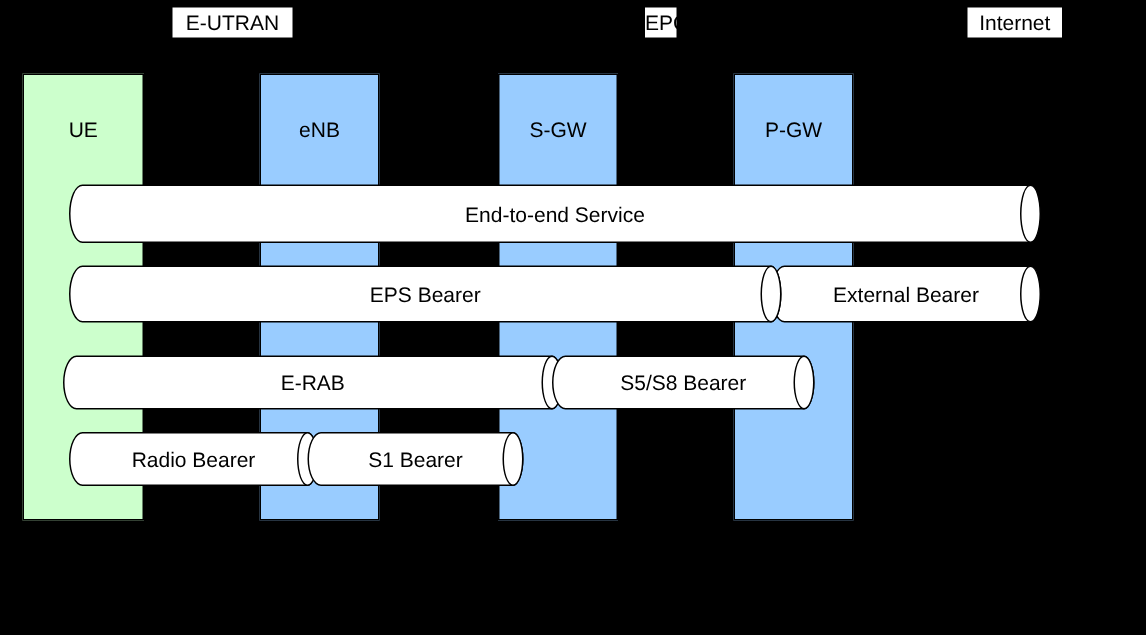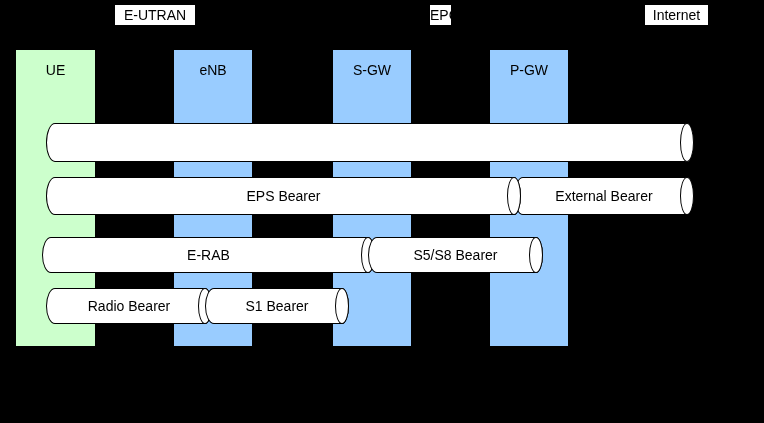--- a/index.html
+++ b/index.html
@@ -30,21 +30,21 @@
   .node {
     position: absolute;
     top: 49px;
     height: 298px;
     border: 1px solid #000;
     font-size: 14px;
     text-align: center;
   }
   .node .node-label {
     display: block;
-    margin-top: 12px;
+    margin-top: 28px;
   }
   .node-ue   { left: 15px;  width: 81px; background: #ccffcc; }
   .node-enb  { left: 173px; width: 80px; background: #99ccff; }
   .node-sgw  { left: 332px; width: 80px; background: #99ccff; }
   .node-pgw  { left: 489px; width: 80px; background: #99ccff; }
   .node-peer { left: 649px; width: 79px; background: #ffcc99; }
   .node-peer .node-label { width: 46px; margin: 12px auto 0; line-height: 18px; }
   .pipe {
     position: absolute;
     background: #fff;
@@ -95,20 +95,21 @@
     <span class="node-label">eNB</span>
   </div>
   <div class="node node-sgw">
     <span class="node-label">S-GW</span>
   </div>
   <div class="node node-pgw">
     <span class="node-label">P-GW</span>
   </div>
 
   <div class="pipe pipe-row1 pipe-e2e">
+    <span class="pipe-label">End-to-end Service</span>
     <span class="pipe-cap"></span>
   </div>
 
   <div class="pipe pipe-row2 pipe-external">
     <span class="pipe-label">External Bearer</span>
     <span class="pipe-cap"></span>
   </div>
   <div class="pipe pipe-row2 pipe-eps">
     <span class="pipe-label">EPS Bearer</span>
     <span class="pipe-cap"></span>

